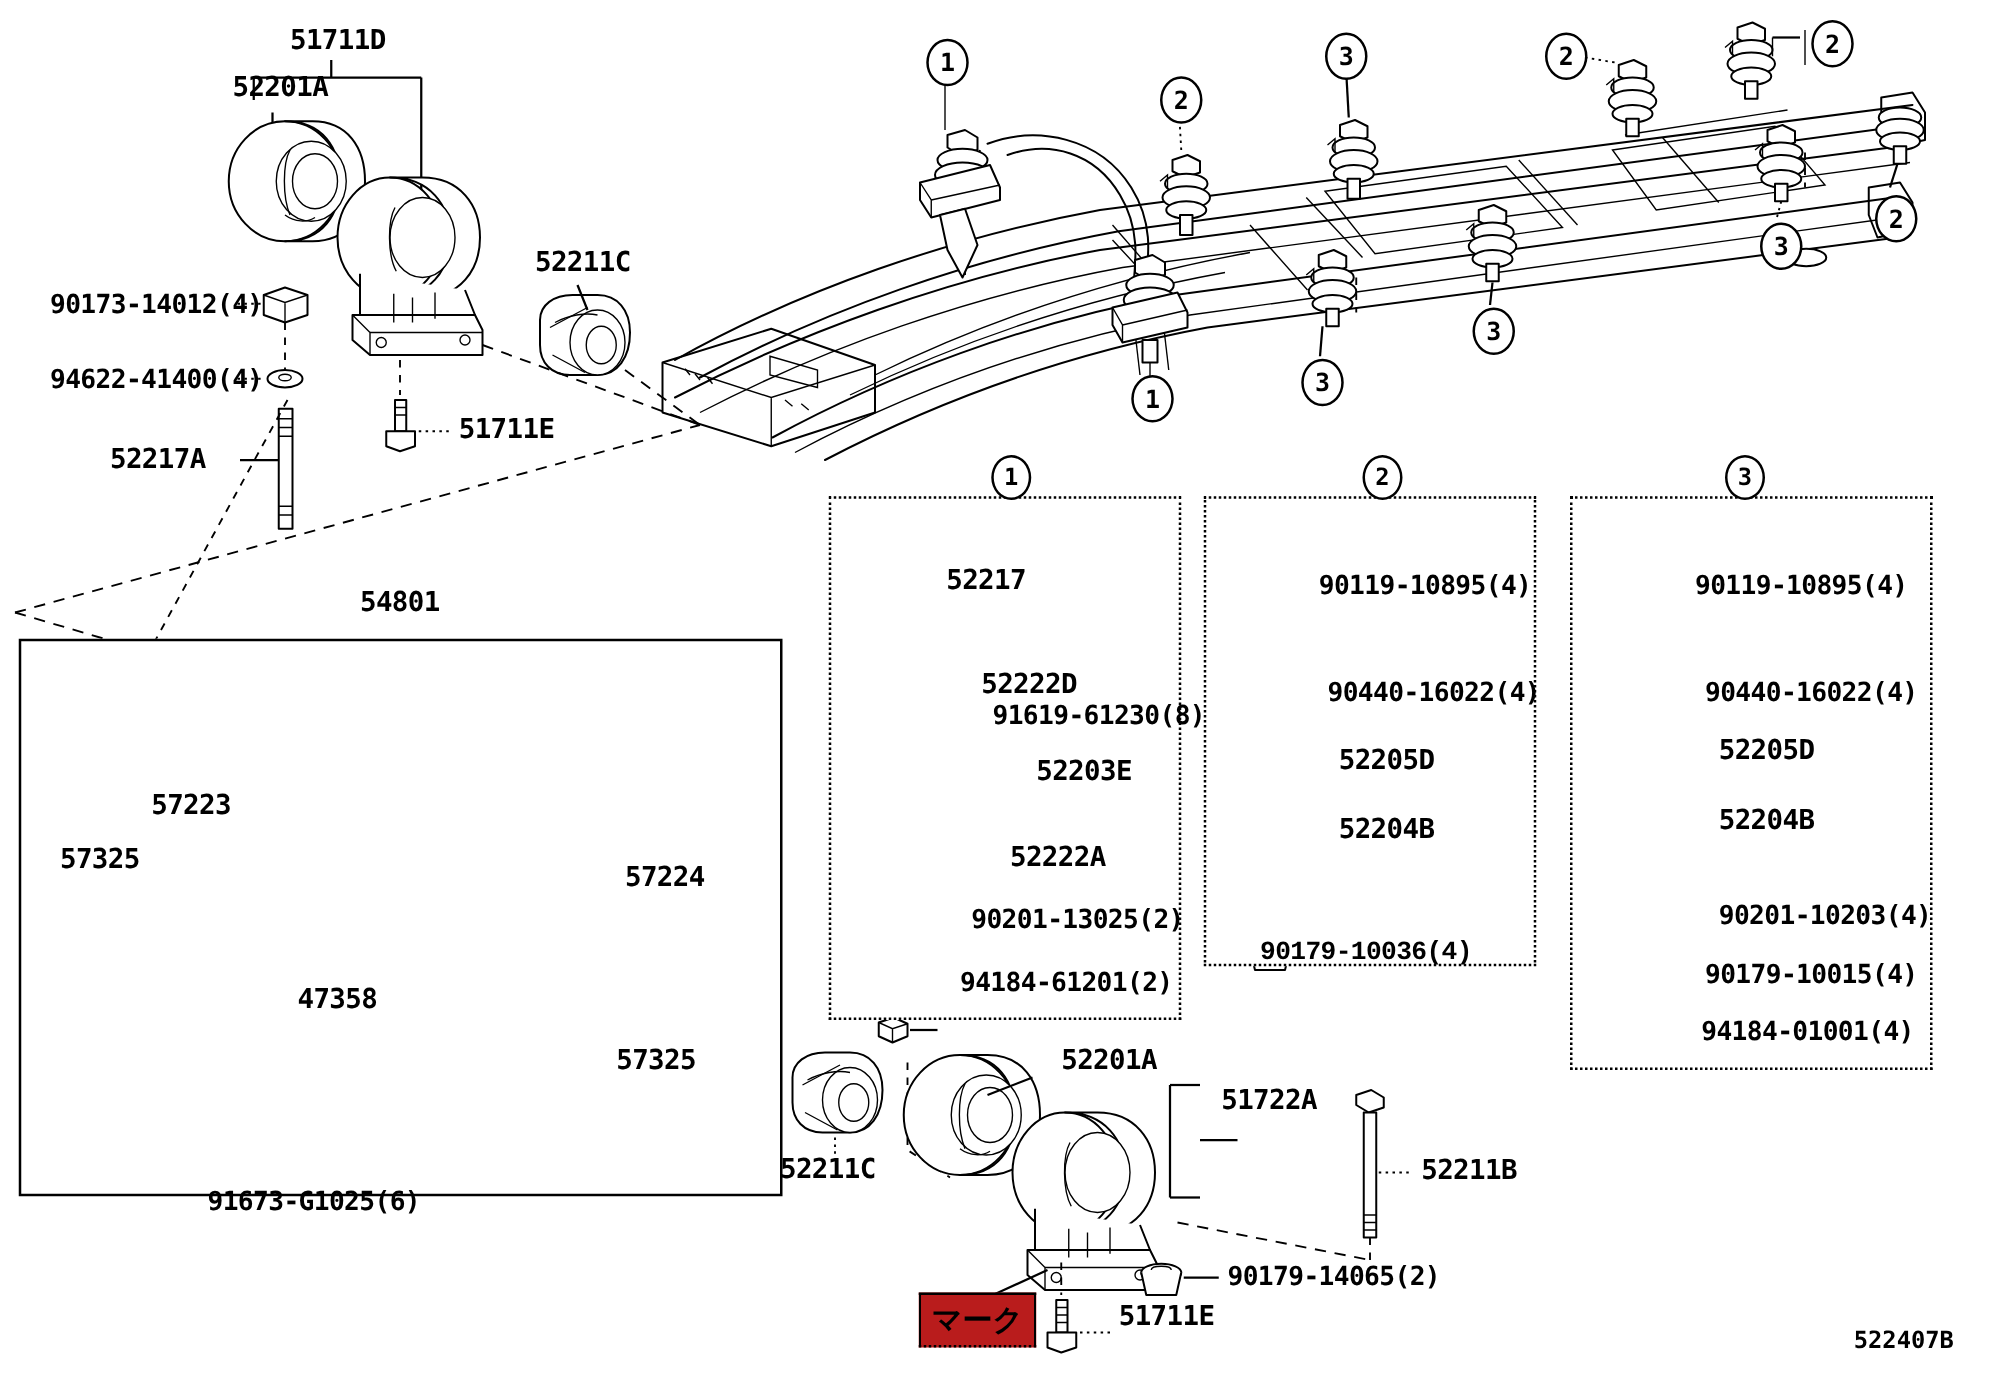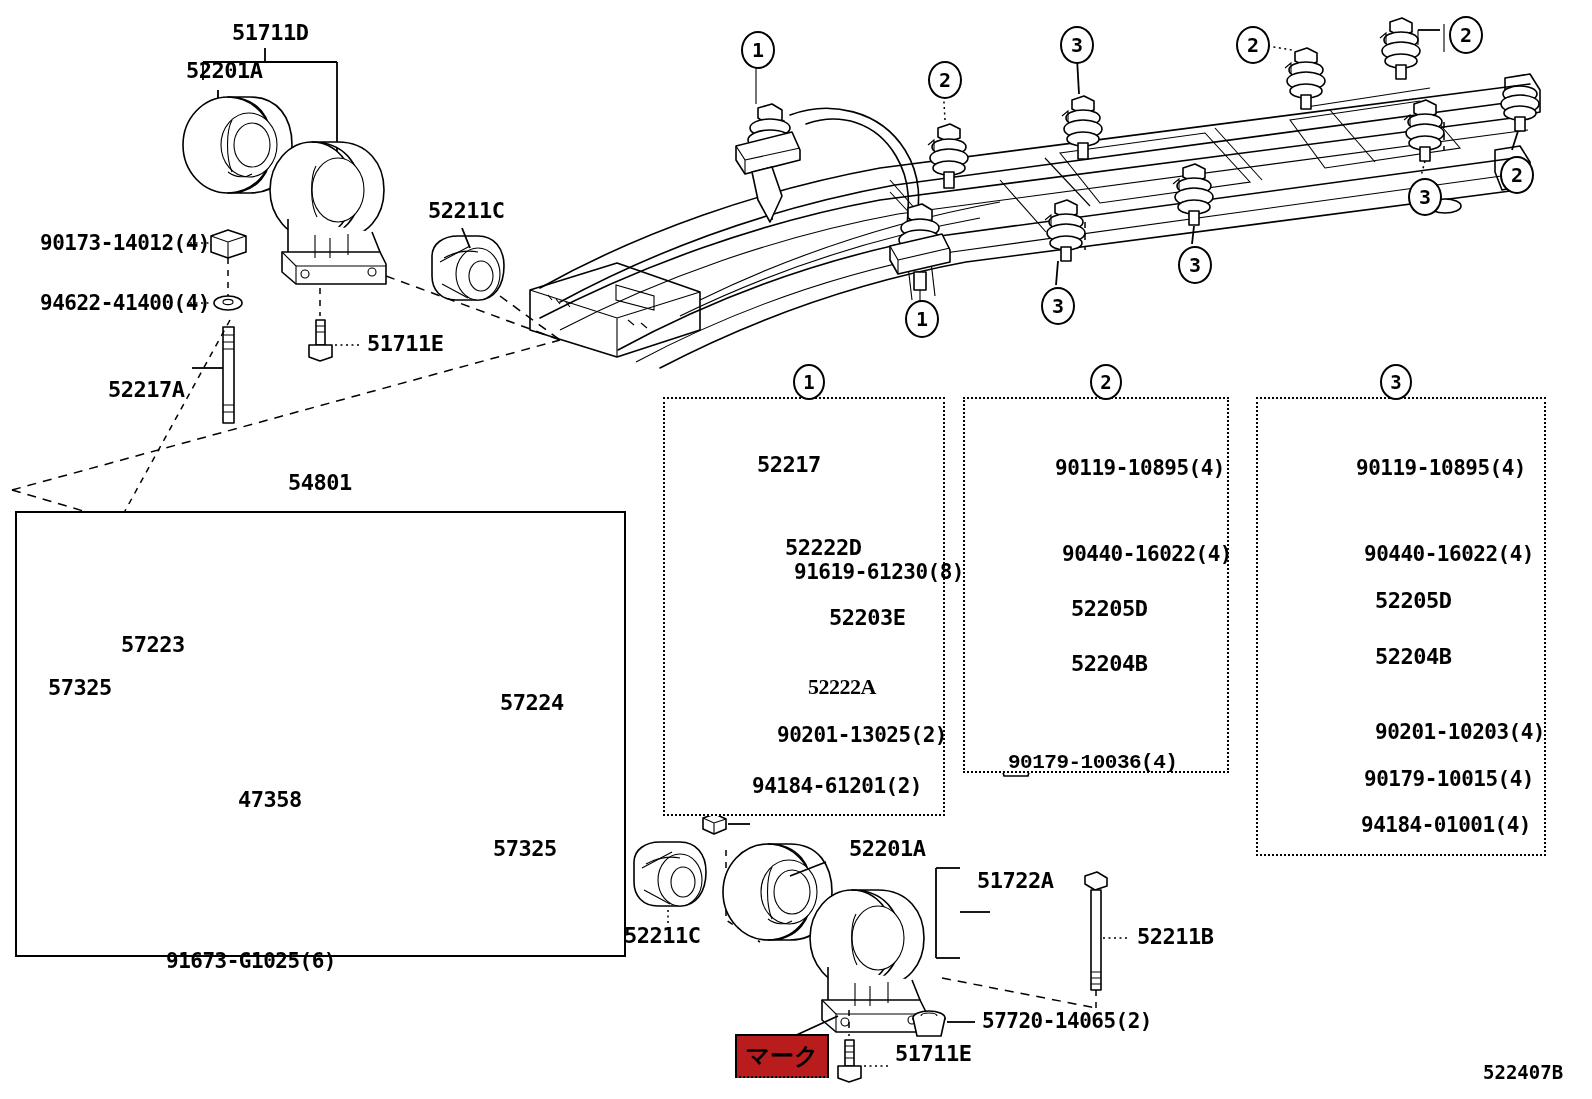--- a/index.html
+++ b/index.html
@@ -627,57 +627,57 @@
 <div class="callout-num" style="left:1408px;top:178px;">3</div>
 <div class="callout-num" style="left:1178px;top:246px;">3</div>
 <div class="callout-num" style="left:1041px;top:287px;">3</div>
 <div class="callout-num" style="left:905px;top:300px;">1</div>
 
 <div class="lbl lbl-lg" style="left:232px;top:22px;">51711D</div>
 <div class="lbl lbl-lg" style="left:186px;top:60px;">52201A</div>
 <div class="lbl lbl-lg" style="left:428px;top:200px;">52211C</div>
 <div class="lbl lbl-md" style="left:40px;top:233px;">90173-14012(4)</div>
 <div class="lbl lbl-md" style="left:40px;top:293px;">94622-41400(4)</div>
-<div class="lbl lbl-lg" style="left:108px;top:357px;margin-top:22px;">52217A</div>
+<div class="lbl lbl-lg" style="left:88px;top:357px;">52217A</div>
 <div class="lbl lbl-lg" style="left:367px;top:333px;">51711E</div>
 
 <div class="lbl lbl-lg" style="left:288px;top:472px;">54801</div>
 <div class="lbl lbl-lg" style="left:121px;top:634px;">57223</div>
 <div class="lbl lbl-lg" style="left:48px;top:677px;">57325</div>
 <div class="lbl lbl-lg" style="left:500px;top:692px;">57224</div>
 <div class="lbl lbl-lg" style="left:493px;top:838px;">57325</div>
 <div class="lbl lbl-lg" style="left:238px;top:789px;">47358</div>
 <div class="lbl lbl-md" style="left:166px;top:951px;">91673-G1025(6)</div>
 
 <div class="lbl lbl-lg" style="left:757px;top:454px;">52217</div>
 <div class="lbl lbl-lg" style="left:785px;top:537px;">52222D</div>
 <div class="lbl lbl-md" style="left:794px;top:562px;">91619-61230(8)</div>
 <div class="lbl lbl-lg" style="left:808px;top:607px;margin-left:21px;">52203E</div>
-<div class="lbl lbl-lg" style="left:808px;top:676px;font-family:Liberation Serif, serif;">52222A</div>
+<div class="lbl lbl-lg" style="left:808px;top:676px;">52222A</div>
 <div class="lbl lbl-md" style="left:777px;top:725px;">90201-13025(2)</div>
-<div class="lbl lbl-md" style="left:752px;top:776px;text-align:right;">94184-61201(2)</div>
+<div class="lbl lbl-md" style="left:768px;top:776px;text-align:right;">94184-61201(2)</div>
 
 <div class="lbl lbl-md" style="left:1055px;top:458px;">90119-10895(4)</div>
 <div class="lbl lbl-md" style="left:1062px;top:544px;">90440-16022(4)</div>
 <div class="lbl lbl-lg" style="left:1071px;top:598px;">52205D</div>
 <div class="lbl lbl-lg" style="left:1071px;top:653px;">52204B</div>
 <div class="lbl lbl-md" style="left:1008px;top:752px;font-family:Liberation Mono, monospace;">90179-10036(4)</div>
 
 <div class="lbl lbl-md" style="left:1356px;top:458px;">90119-10895(4)</div>
 <div class="lbl lbl-md" style="left:1364px;top:544px;">90440-16022(4)</div>
 <div class="lbl lbl-lg" style="left:1375px;top:590px;">52205D</div>
 <div class="lbl lbl-lg" style="left:1375px;top:646px;">52204B</div>
 <div class="lbl lbl-md" style="left:1375px;top:722px;">90201-10203(4)</div>
 <div class="lbl lbl-md" style="left:1364px;top:769px;">90179-10015(4)</div>
 <div class="lbl lbl-md" style="left:1361px;top:815px;">94184-01001(4)</div>
 
 <div class="lbl lbl-lg" style="left:624px;top:925px;">52211C</div>
 <div class="lbl lbl-lg" style="left:849px;top:838px;">52201A</div>
 <div class="lbl lbl-lg" style="left:977px;top:870px;">51722A</div>
 <div class="lbl lbl-lg" style="left:1137px;top:926px;">52211B</div>
-<div class="lbl lbl-md" style="left:982px;top:1011px;">57720-14065(2)</div>
+<div class="lbl lbl-md" style="left:982px;top:1011px;">90179-14065(2)</div>
 <div class="lbl lbl-lg" style="left:895px;top:1043px;">51711E</div>
 
 <div class="markbox" style="left:735px;top:1034px;width:90px;height:40px;">マーク</div>
 
 <div class="diagid" style="left:1483px;top:1061px;">522407B</div>
 
 </div>
 
 </body></html>

